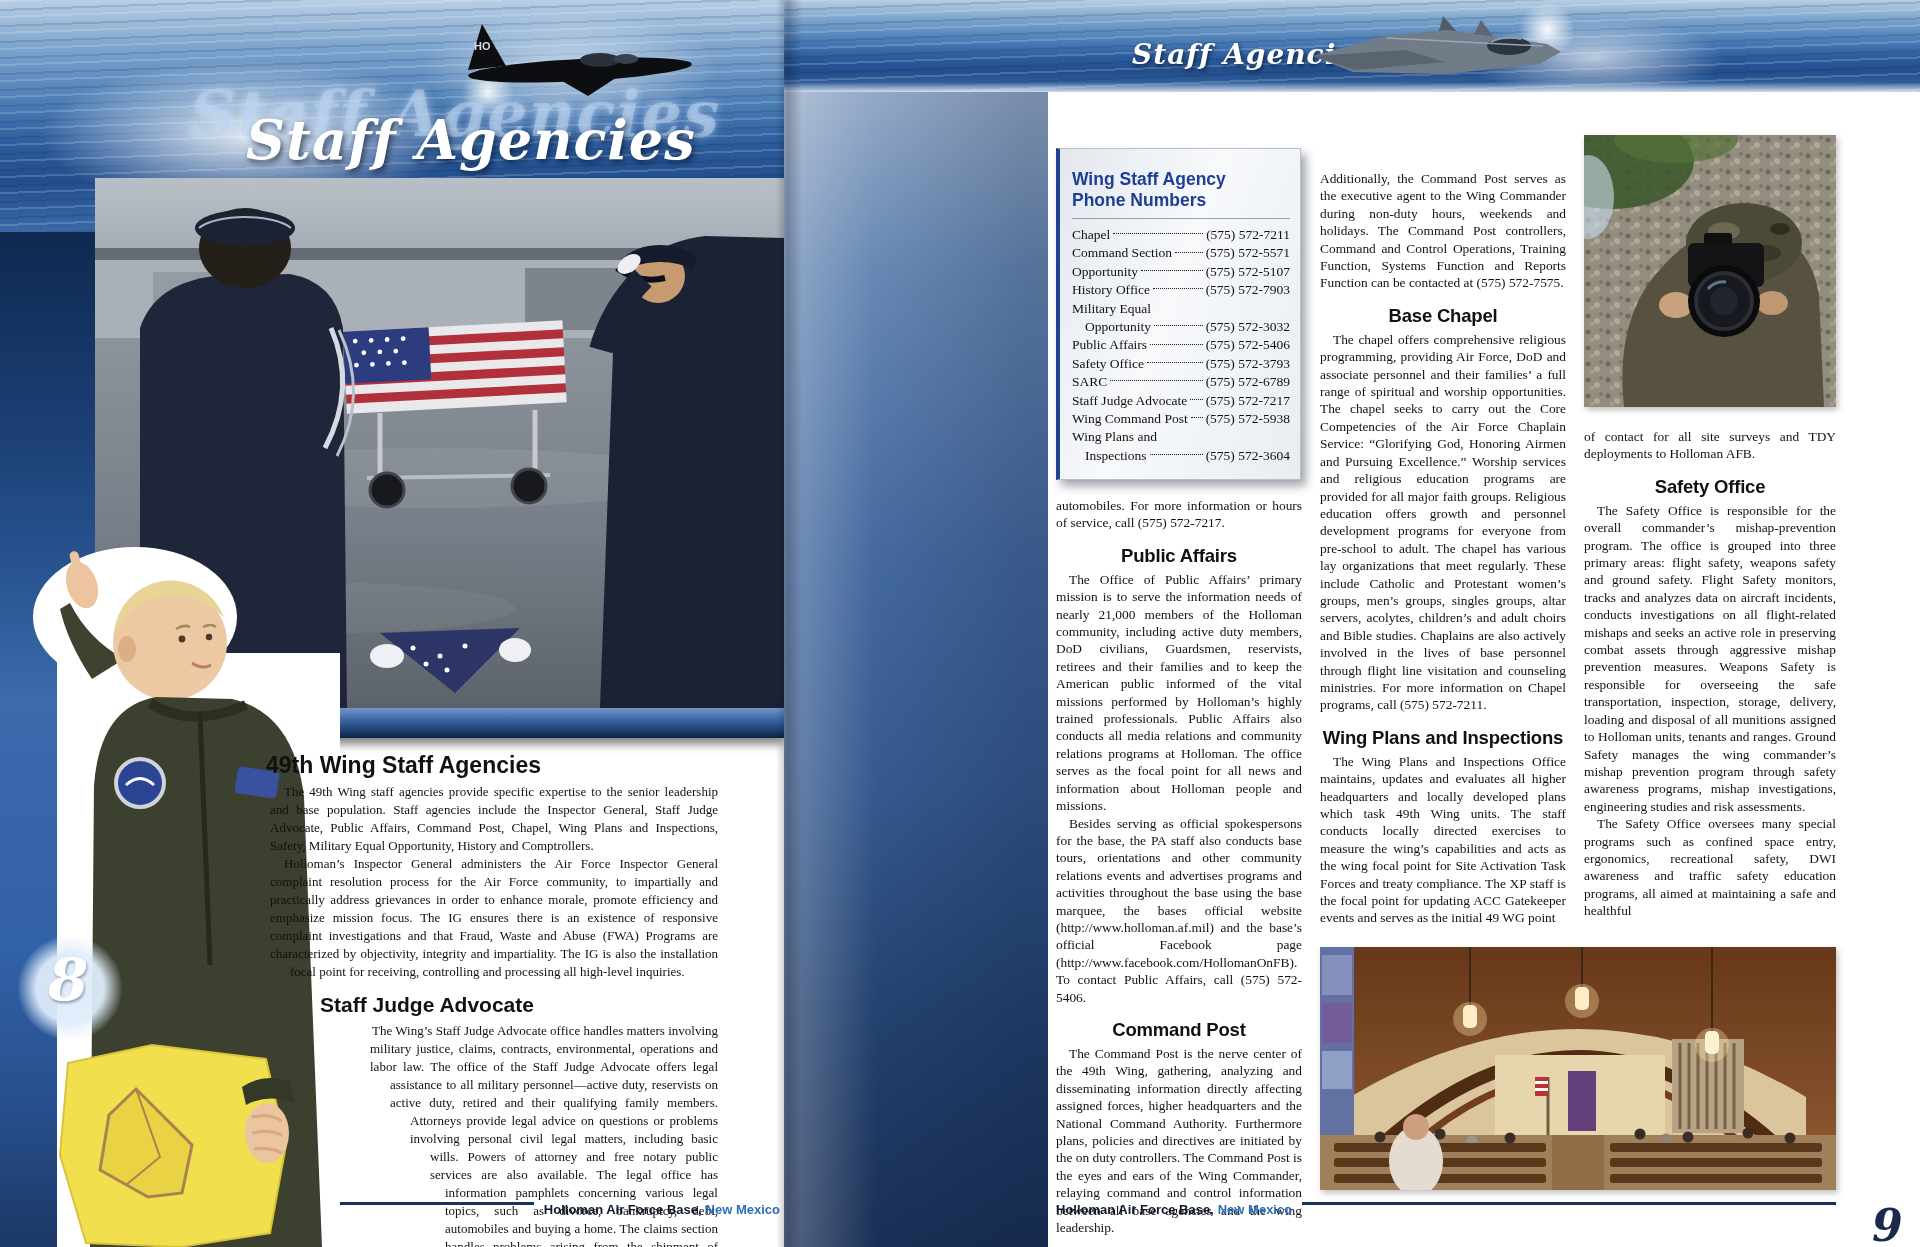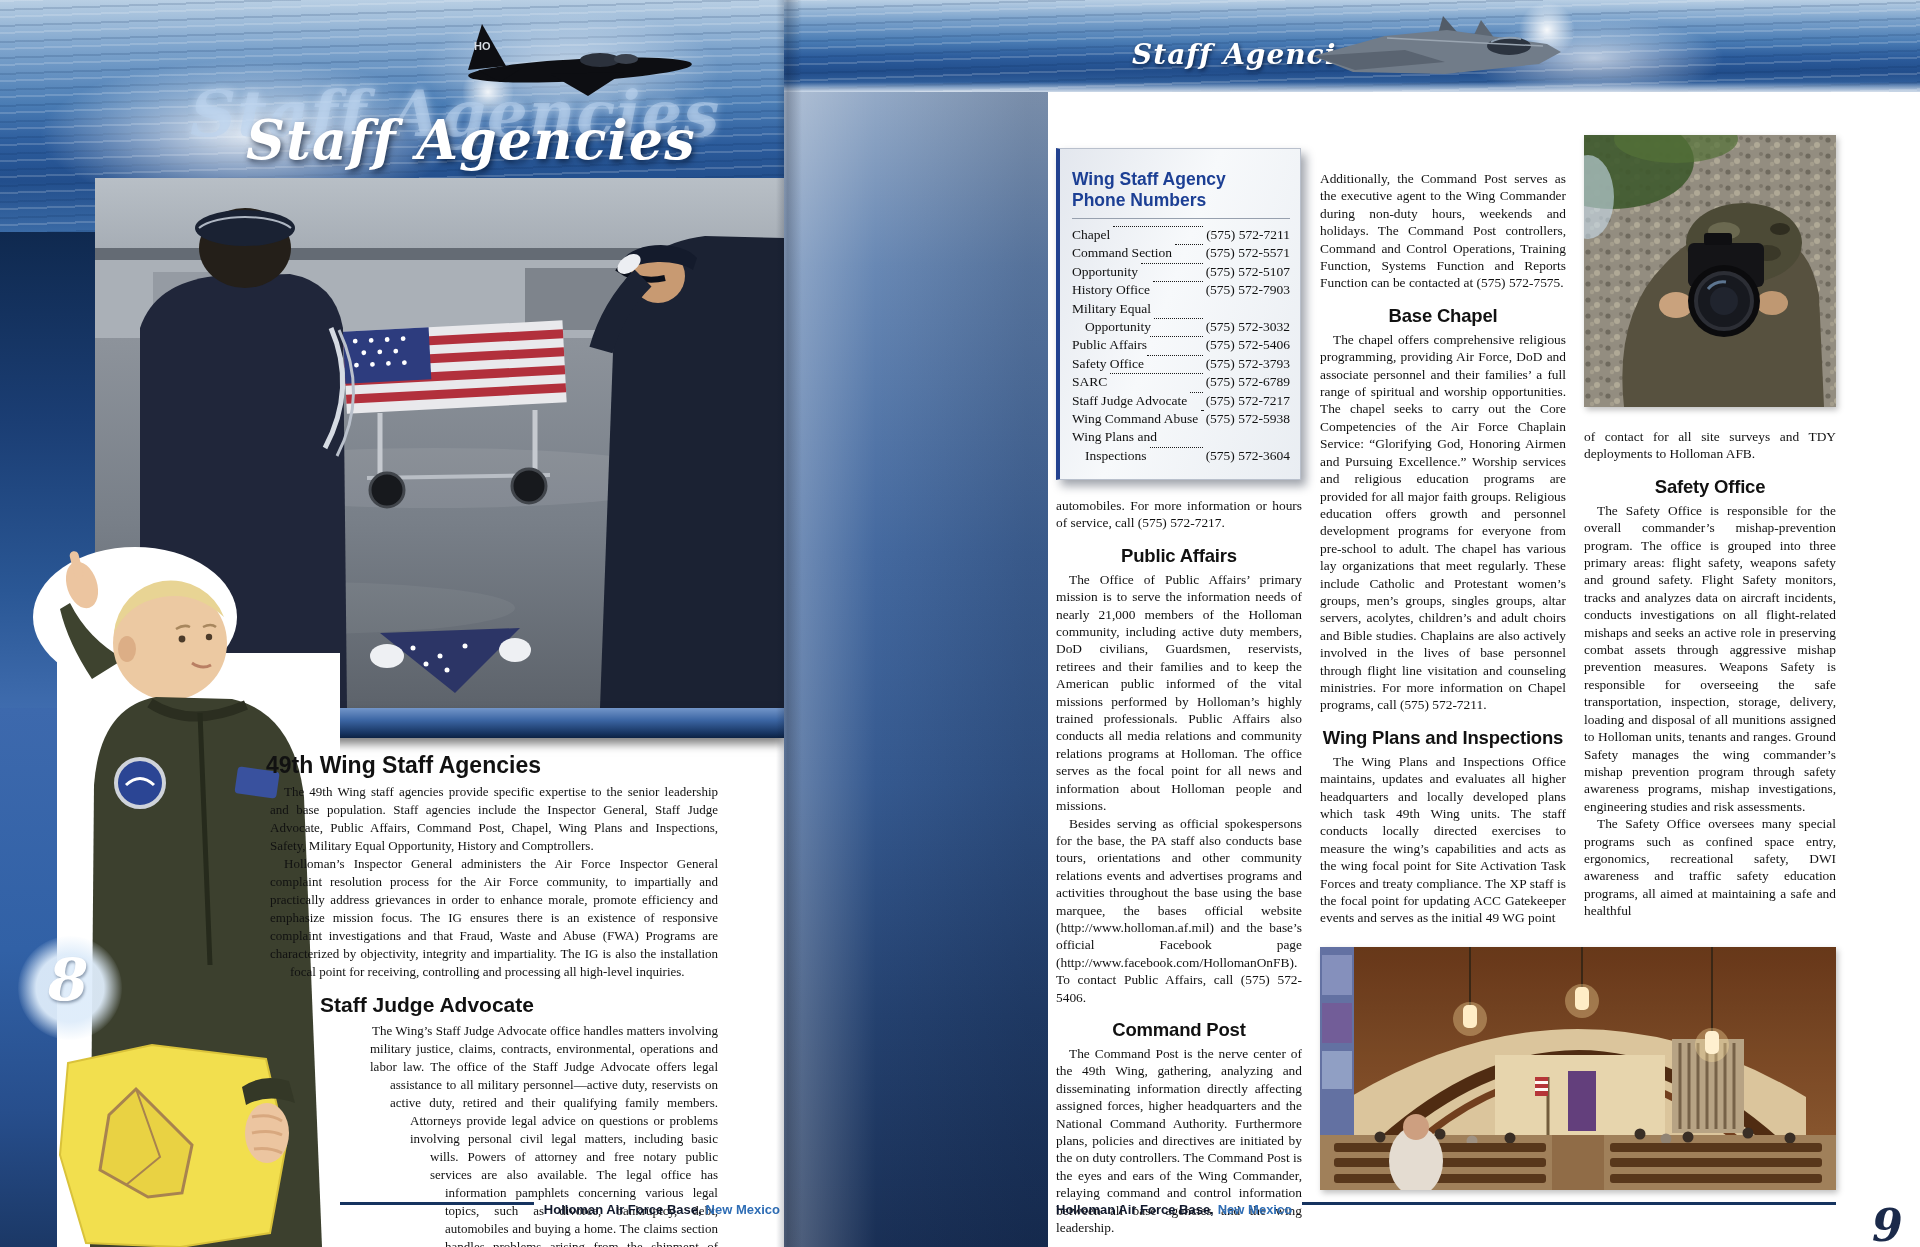--- a/index.html
+++ b/index.html
@@ -66,21 +66,21 @@
   #rp-strip::before{content:"";position:absolute;inset:0;background:linear-gradient(90deg,rgba(255,255,255,.28),rgba(255,255,255,0) 35%,rgba(4,16,40,.18) 92%)}
   #fold-shadow{left:776px;top:0;width:26px;height:1247px;background:linear-gradient(90deg,rgba(10,20,40,0),rgba(10,20,40,.28) 45%,rgba(10,20,40,0));pointer-events:none}
 
   
   #phone-box{left:1056px;top:148px;width:245px;padding:20px 10px 14px 12px;background:linear-gradient(110deg,#e3e7ee 0%,#f7f9fb 45%,#e9edf2 100%);border:1px solid #b9c0cc;border-left:4px solid #22418f;box-shadow:5px 6px 9px rgba(20,30,50,.4)}
   .ph-title{font-family:"Liberation Sans",sans-serif;font-weight:700;font-size:17.5px;line-height:21px;color:#1c3f94}
   .ph-sep{border-bottom:1px solid #97a0ae;margin:7px 0 7px}
   .ph-item{font-size:13.5px;line-height:18.4px;color:#101010}
   .ph-pre:empty{display:none}
   .ph-pre:not(:empty)+.ph-row{padding-left:13px}
-  .ph-row{display:flex;align-items:flex-start}
+  .ph-row{display:flex;align-items:center}
   .ph-dots{flex:1;border-bottom:1.6px dotted #1c1c1c;margin:0 3px 3px}
   .ph-num{white-space:nowrap}
 
   
   .rcol{position:absolute;width:246px;font-size:13.4px;line-height:17.4px;text-align:justify}
   .rcol .blk.h{font-family:"Liberation Sans",sans-serif;font-weight:700;font-size:18.5px;line-height:22px;text-align:center;margin:13px 0 4px;letter-spacing:-.2px}
   .rcol .blk.p{text-indent:13px}
   .rcol .blk.cont{text-indent:0}
   #col1{left:1056px;top:497px}
   #col2{left:1320px;top:170px}
@@ -357,21 +357,21 @@
 
         <div class="ph-row">
           <span class="ph-label">Staff Judge Advocate</span>
           <span class="ph-dots"></span>
           <span class="ph-num">(575) 572-7217</span>
         </div>
       </div>
       <div class="ph-item">
 
         <div class="ph-row">
-          <span class="ph-label">Wing Command Abuse</span>
+          <span class="ph-label">Wing Command Post</span>
           <span class="ph-dots"></span>
           <span class="ph-num">(575) 572-5938</span>
         </div>
       </div>
       <div class="ph-item">
         <div class="ph-pre">Wing Plans and</div>
         <div class="ph-row">
           <span class="ph-label">Inspections</span>
           <span class="ph-dots"></span>
           <span class="ph-num">(575) 572-3604</span>

